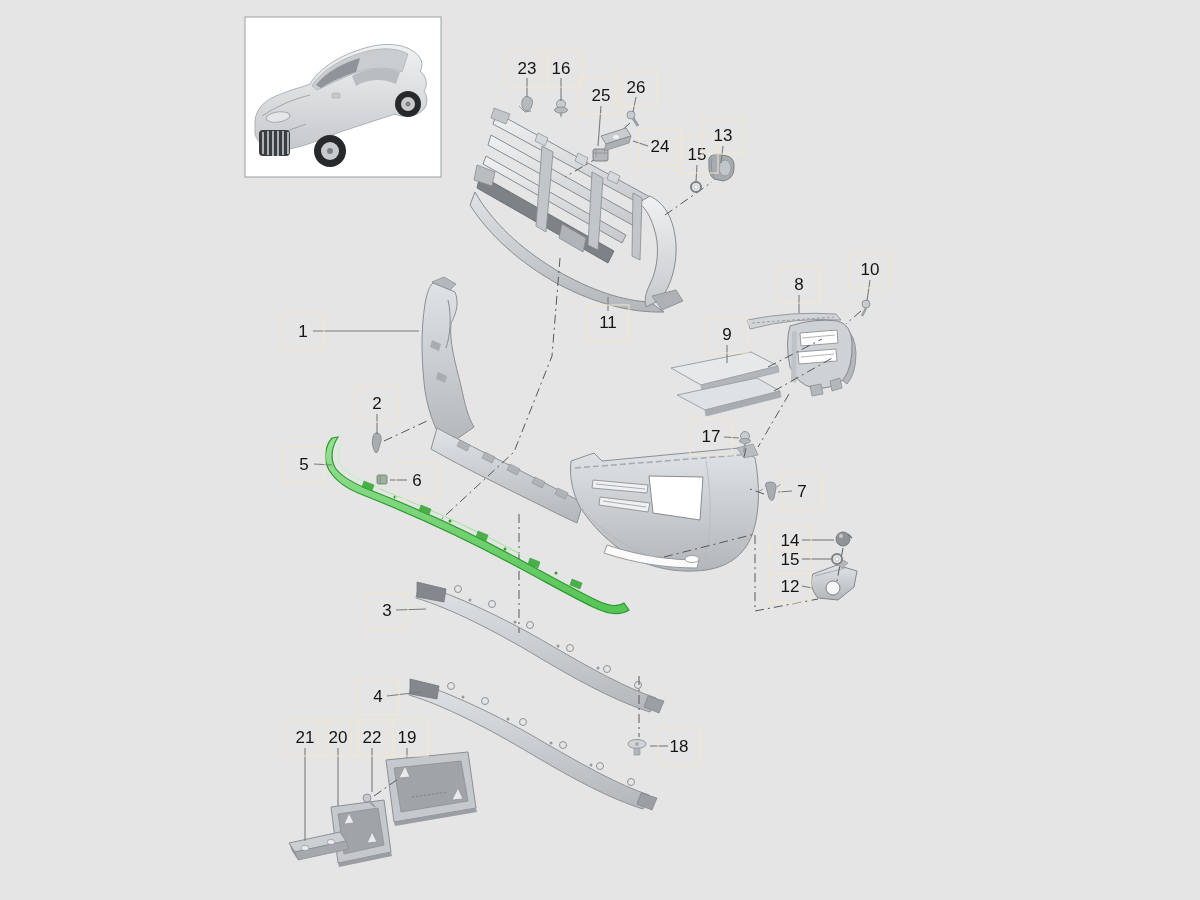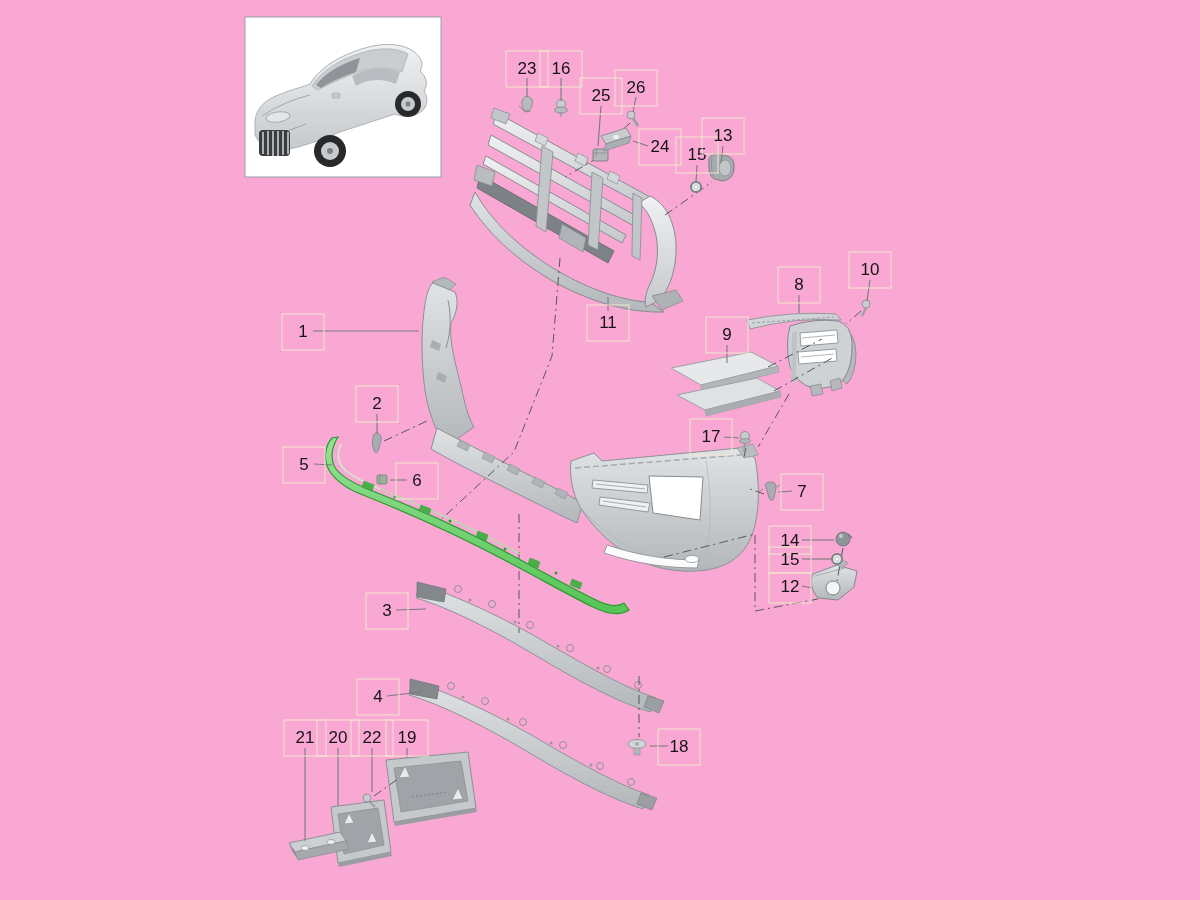--- a/index.html
+++ b/index.html
@@ -1,16 +1,16 @@
 <!DOCTYPE html>
 <html><head>
 <meta charset="utf-8">
 <style>
   html,body{margin:0;padding:0;background:#ffffff;}
-  .stage{position:relative;width:1200px;height:900px;background:#f9a8d4;overflow:hidden;
+  .stage{position:relative;width:1200px;height:900px;background:#e5e5e5;overflow:hidden;
          font-family:"Liberation Sans", sans-serif;}
   svg{position:absolute;left:0;top:0;}
   .callout text{font-family:"Liberation Sans", sans-serif;font-size:17px;fill:#141414;
                 text-anchor:middle;}
   .hotbox{fill:none;stroke:#f1e8cd;stroke-width:1;}
   .leader{stroke:#7a7a7a;stroke-width:1.1;fill:none;}
   .dashdot{stroke:#55585c;stroke-width:1;fill:none;stroke-dasharray:9 4 2 4;}
   .pline{stroke:#8b9094;stroke-width:1;fill:none;}
 </style>
 </head>

